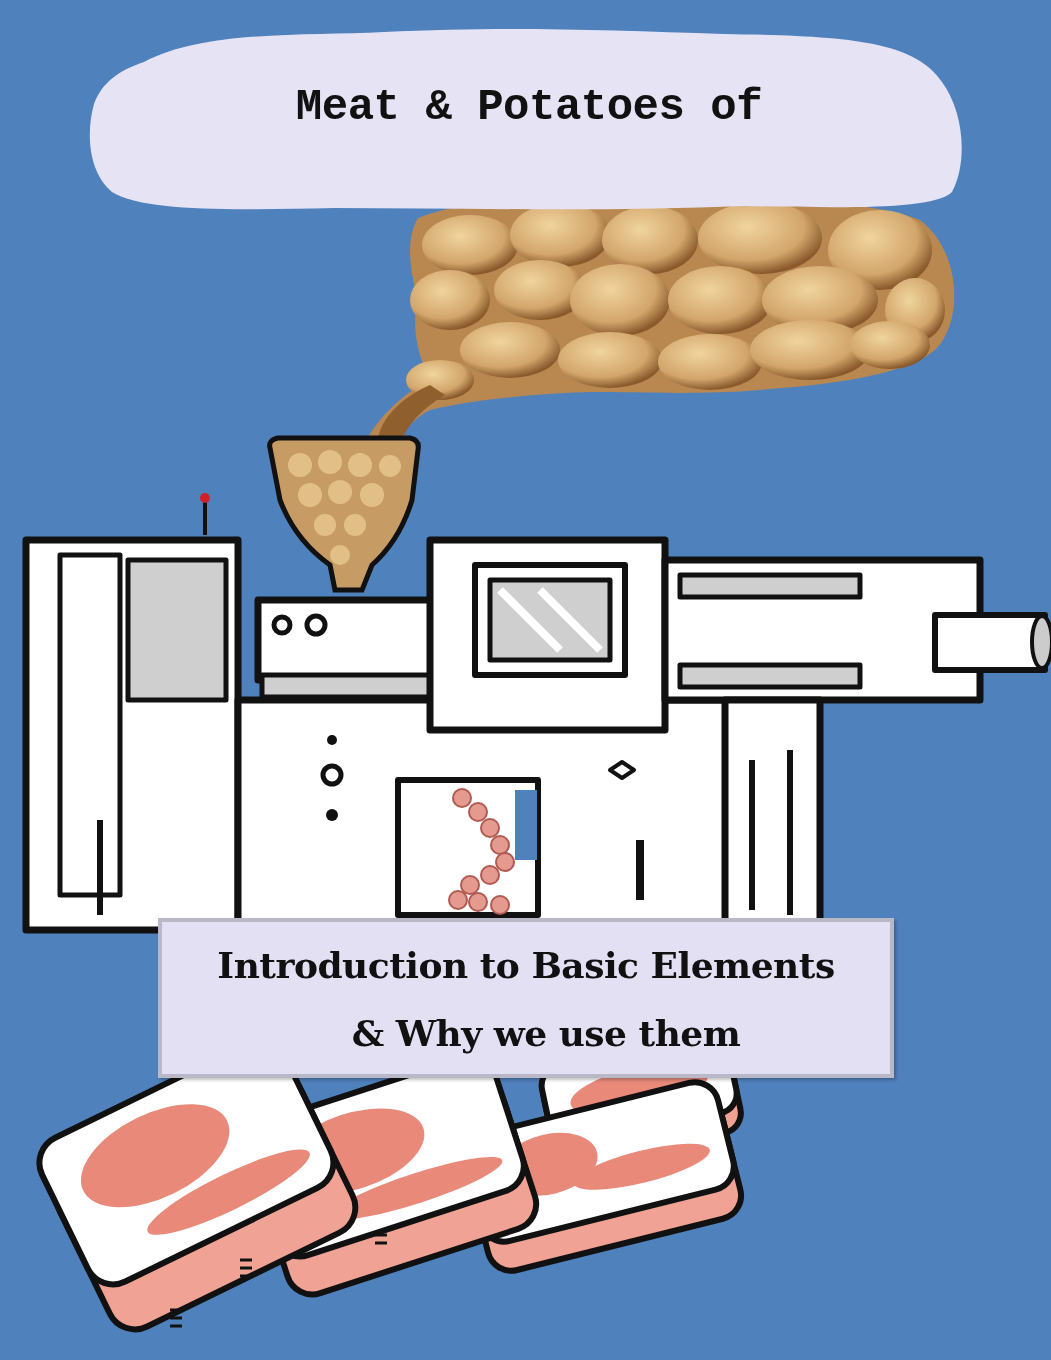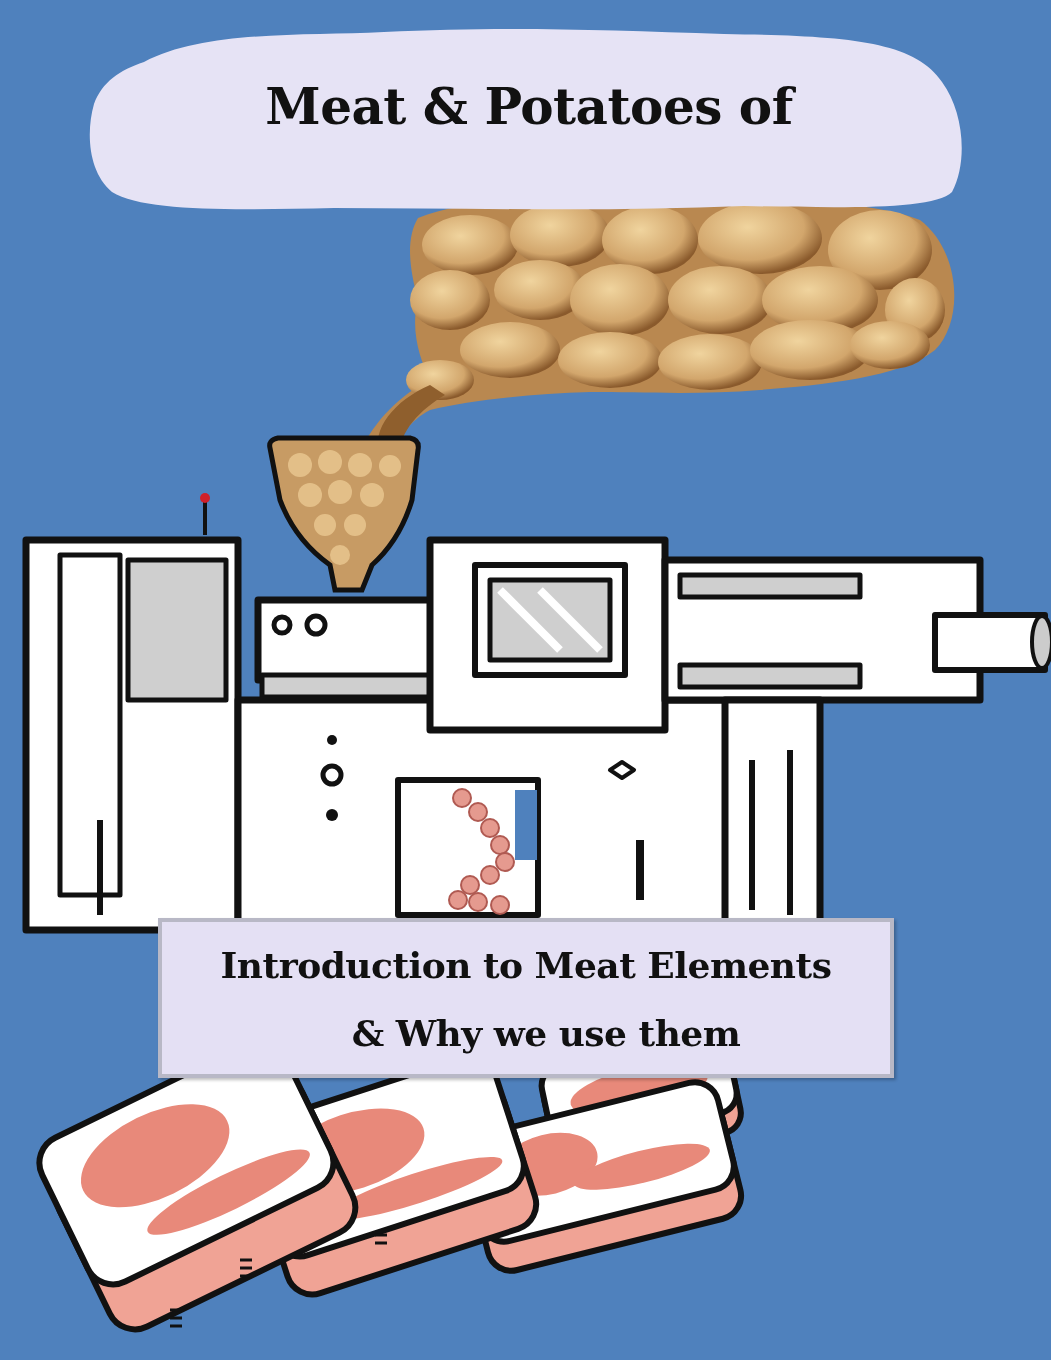--- a/index.html
+++ b/index.html
@@ -1,21 +1,21 @@
 <!DOCTYPE html>
 <html><head>
 <meta charset="utf-8">
 <style>
   html,body{margin:0;padding:0;}
   body{width:1051px;height:1360px;overflow:hidden;background:#4f81bd;position:relative;font-family:"DejaVu Serif","Liberation Serif",serif;}
   .cover{position:absolute;left:0;top:0;width:1051px;height:1360px;}
   .title-cloud{position:absolute;left:84px;top:22px;width:890px;height:190px;}
   .title-cloud svg{position:absolute;left:0;top:0;}
   .title-text{position:absolute;left:0;top:56px;width:890px;text-align:center;color:#111;font-family:"DejaVu Serif",serif;font-weight:bold;line-height:58px;}
-  .title-line1{display:block;font-size:50px;letter-spacing:-0.5px;}
+  .title-line1{display:block;font-size:44px;letter-spacing:-0.5px;font-family:Liberation Mono, monospace;}
   .title-line2{display:block;font-size:52px;letter-spacing:-0.5px;}
   .art{position:absolute;left:0;top:0;}
   .subtitle-box{position:absolute;left:158px;top:918px;width:736px;height:160px;background:#e4e0f4;border:4px solid #b8b8c6;box-sizing:border-box;box-shadow:2px 2px 3px rgba(0,0,0,0.25);text-align:center;}
   .sub-line1{display:block;margin-top:22px;font-size:36px;font-weight:bold;color:#111;letter-spacing:-0.5px;}
   .sub-line2{display:block;margin-top:26px;font-size:36px;font-weight:bold;color:#111;letter-spacing:-0.5px;padding-left:40px;}
 </style>
 </head>
 <body>
 
 <div class="cover">
@@ -168,17 +168,17 @@
   <div class="title-cloud">
     <svg width="890" height="190" viewBox="0 0 890 190">
       <path d="M60,40 C120,8 220,14 300,10 C420,4 520,8 640,12 C760,14 830,18 858,60 C880,90 884,140 868,170 C850,188 760,186 660,184 C520,190 380,186 250,186 C150,188 60,190 28,170 C4,150 2,110 10,82 C18,60 36,48 60,40 Z" fill="#e6e3f5"></path>
     </svg>
     <div class="title-text">
       <span class="title-line1">Meat &amp; Potatoes of</span>
     </div>
   </div>
 
   <div class="subtitle-box">
-    <span class="sub-line1">Introduction to Meat Elements</span>
+    <span class="sub-line1">Introduction to Basic Elements</span>
     <span class="sub-line2">&amp; Why we use them</span>
   </div>
 
 </div>
 
 </body></html>

